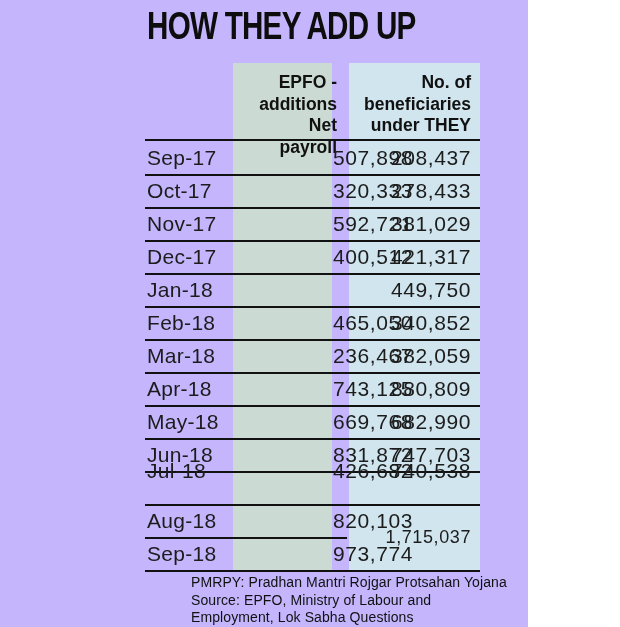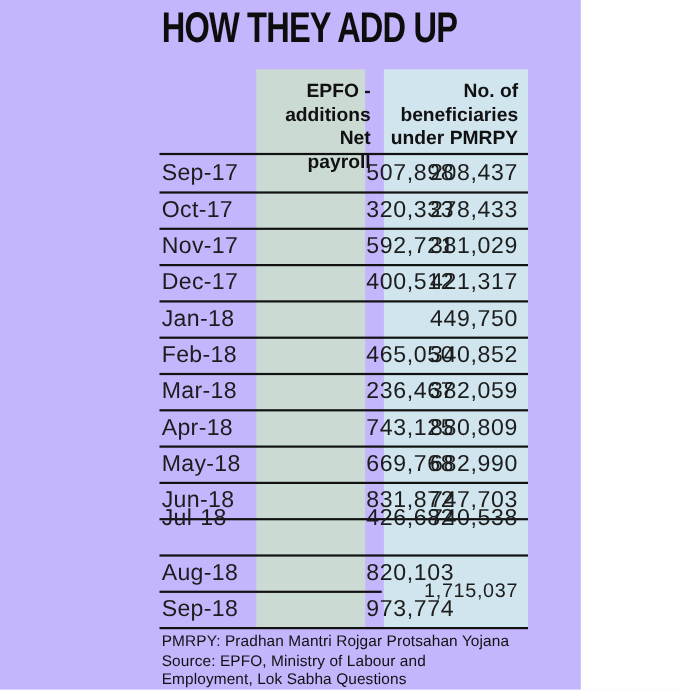--- a/index.html
+++ b/index.html
@@ -38,41 +38,41 @@
   
   .merged{
     position:absolute;left:349px;top:504px;width:122px;height:66px;line-height:66px;
     text-align:right;font-size:18px;letter-spacing:0.6px;white-space:nowrap;
   }
   
   .footer{
     position:absolute;left:147px;top:574px;width:345px;
     font-size:14px;line-height:17.5px;color:#111;letter-spacing:0.1px;
   }
-  .footer div{white-space:nowrap;}
+  .footer div{white-space:nowrap;margin-left:44px;}
 </style>
 </head>
 <body>
 
 <div id="canvas">
 
   <div class="title">HOW THEY ADD UP</div>
 
   <div class="col-strip col-epfo-bg"></div>
   <div class="col-strip col-pmrpy-bg"></div>
 
   <div class="hdr hdr-epfo">
     <div>EPFO -</div>
     <div>additions</div>
     <div>Net payroll</div>
   </div>
   <div class="hdr hdr-pmrpy">
     <div>No. of</div>
     <div>beneficiaries</div>
-    <div>under PMRPY</div>
+    <div>under THEY</div>
   </div>
 
   <div class="rule rule-thick" style="top:139px"></div>
   <div class="rule rule-thin" style="top:174px"></div>
   <div class="rule rule-thin" style="top:207px"></div>
   <div class="rule rule-thin" style="top:240px"></div>
   <div class="rule rule-thin" style="top:273px"></div>
   <div class="rule rule-thin" style="top:306px"></div>
   <div class="rule rule-thin" style="top:339px"></div>
   <div class="rule rule-thin" style="top:372px"></div>

